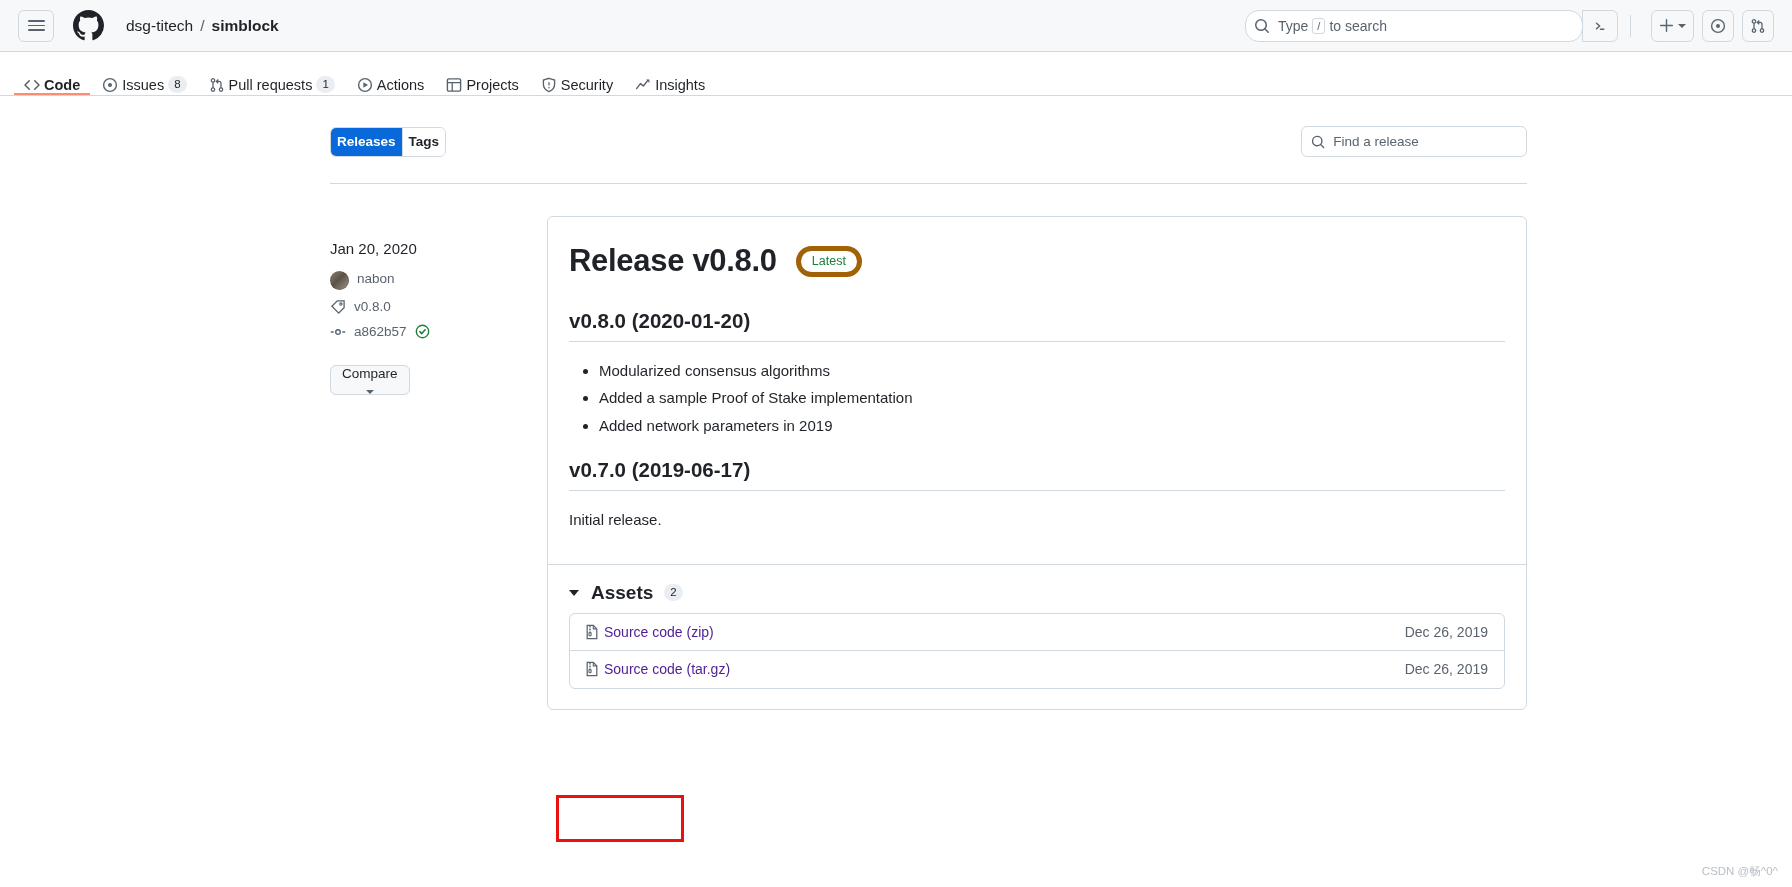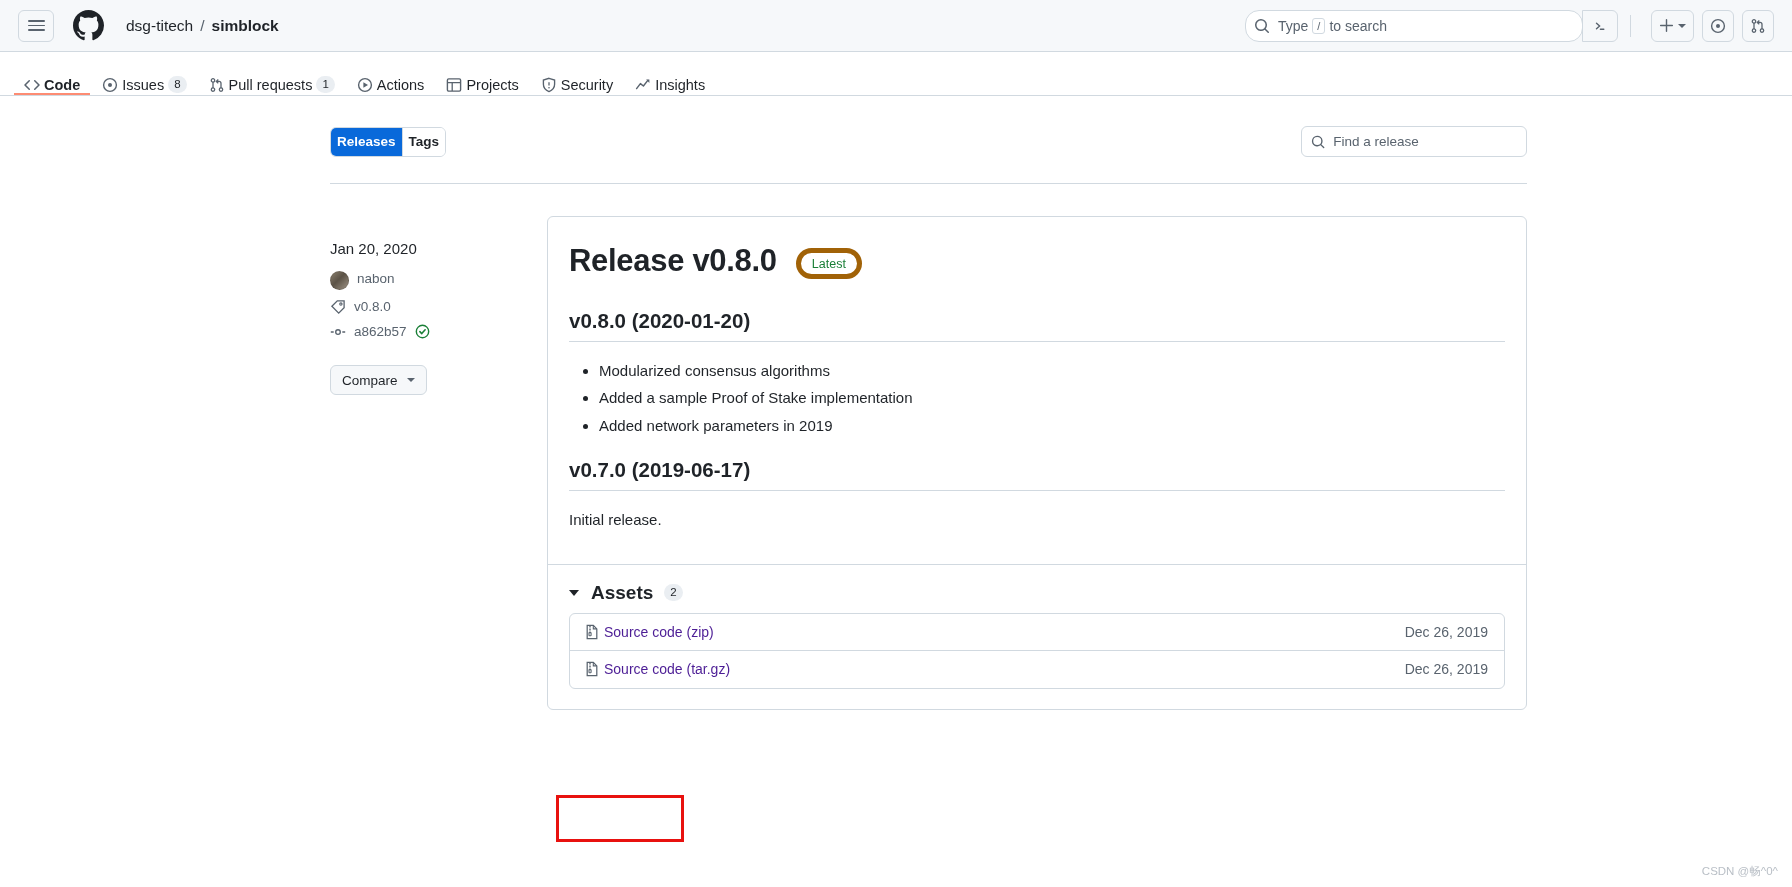--- a/index.html
+++ b/index.html
@@ -219,32 +219,33 @@
     margin-top: 16px;
     display: inline-flex; align-items: center; gap: 9px;
     height: 30px;
     padding: 0 11px;
     border: 1px solid #d1d9e0;
     border-radius: 6px;
     background: #f6f8fa;
     font-size: 13.5px;
     color: #1f2328;
     cursor: pointer;
+    flex-direction: column;
   }
 
   .release-card {
     flex: 1;
     border: 1px solid #d1d9e0;
     border-radius: 6px;
     background: #ffffff;
     margin-left: 22px;
   }
   .release-card-body { padding: 26px 21px 28px 21px; }
   .release-title-row {
-    display: flex; align-items: flex-end; gap: 19px;
+    display: flex; align-items: center; gap: 19px;
     margin-bottom: 30px;
   }
   .release-title {
     font-size: 31px;
     font-weight: 600;
     letter-spacing: -0.3px;
     color: #1f2328;
   }
   .latest-badge {
     border: 5px solid #a16207;

